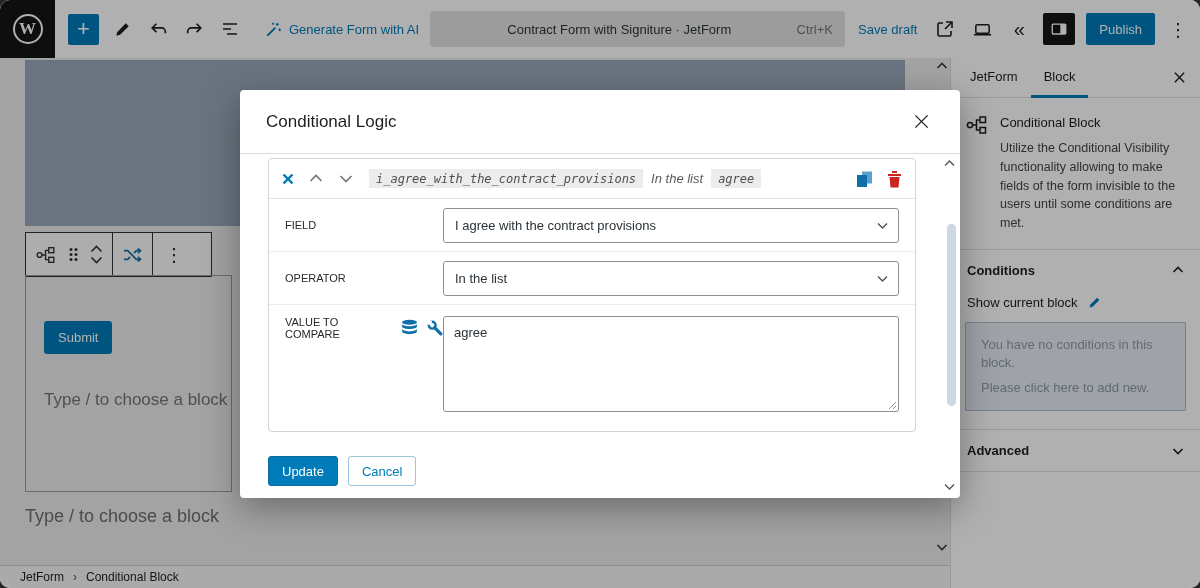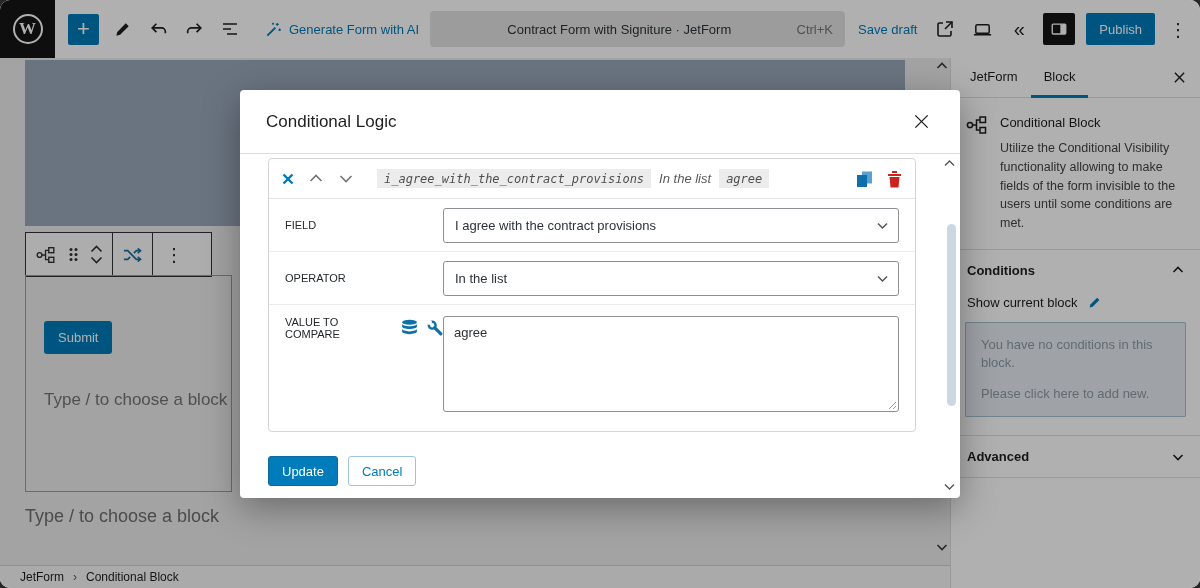--- a/index.html
+++ b/index.html
@@ -60,35 +60,35 @@
   .sb-close{margin-left:auto;display:flex;align-items:center;padding:0 14px;}
   .sb-card{display:flex;gap:11px;padding:15px 16px 16px 14px;}
   .sb-card-title{font-size:13px;margin:2px 0 9px;}
   .sb-card-desc{font-size:12.5px;line-height:1.5;color:#444;}
   .panel-h{display:flex;align-items:center;justify-content:space-between;padding:13px 16px;border-top:1px solid #e0e0e0;font-weight:bold;font-size:13px;}
   .panel-h.bordered-b{border-bottom:1px solid #e0e0e0;}
   .cond-body{padding:2px 14px 18px;}
   .show-row{display:flex;align-items:center;gap:9px;font-size:13px;padding:2px 2px 12px;}
   .empty-box{border:1px solid #a7bfd0;background:#e6edf3;border-radius:1px;padding:13px 15px;color:#8d9aa6;font-size:13px;line-height:1.4;}
   .empty-box p{margin:0;}
-  .empty-box p + p{margin-top:13px;}
+  .empty-box p + p{margin-top:7px;}
 
   
   .overlay{position:absolute;inset:0;background:rgba(0,0,0,0.31);z-index:5;}
   .modal{position:absolute;left:240px;top:90px;width:720px;height:408px;background:#fff;border-radius:4px;box-shadow:0 10px 36px rgba(0,0,0,.35);z-index:10;}
   .modal-head{height:63px;display:flex;align-items:center;padding:16px 26px;}
   .modal-title{font-size:17px;font-weight:500;}
   .modal-x{margin-left:auto;display:flex;align-items:center;padding:4px;}
   .modal-scroll{position:absolute;top:63px;left:0;right:0;bottom:0;border-top:1px solid #ddd;padding:4px 44px 0 28px;border-radius:0 0 4px 4px;}
   .cond-card{width:648px;border:1px solid #d4d4d4;border-radius:4px;background:#fff;}
   .cc-head{height:40px;display:flex;align-items:center;padding:0 13px;border-bottom:1px solid #e4e4e4;}
   .cc-x{color:var(--accent);margin-right:15px;display:flex;}
   .cc-chev{color:#757575;display:flex;margin-right:16px;}
   .slug-chip,.val-chip{font-family:"DejaVu Sans Mono",monospace;font-style:italic;font-size:12px;color:#4f4f4f;background:#ececec;padding:2.5px 7px;}
-  .slug-chip{margin-left:8px;}
+  .slug-chip{margin-left:0;}
   .op-inline{font-style:italic;font-size:13px;color:#5a5a5a;margin:0 8px;}
   .cc-actions{margin-left:auto;display:flex;gap:14px;align-items:center;}
   .crow{display:flex;align-items:center;padding:0 16px;height:53px;border-bottom:1px solid #ececec;}
   .crow.tall{height:126px;align-items:flex-start;padding-top:11px;border-bottom:none;}
   .crow-label{width:158px;flex:0 0 auto;font-size:11px;color:#23282d;display:flex;align-items:center;gap:9px;}
   .fake-select{flex:1;height:35px;border:1px solid #8c8f94;border-radius:3px;display:flex;align-items:center;padding:0 30px 0 11px;font-size:13px;color:#2c3338;position:relative;background:#fff;}
   .fake-select .sel-chev{position:absolute;right:10px;top:13px;}
   .value-area{flex:1;height:96px;border:1px solid #8c8f94;border-radius:3px;padding:8px 10px;font-size:13px;font-family:"Liberation Sans",sans-serif;color:#2c3338;resize:none;position:relative;background:#fff;}
   .ta-wrap{flex:1;position:relative;height:96px;}
   .ta-wrap textarea{width:100%;}

